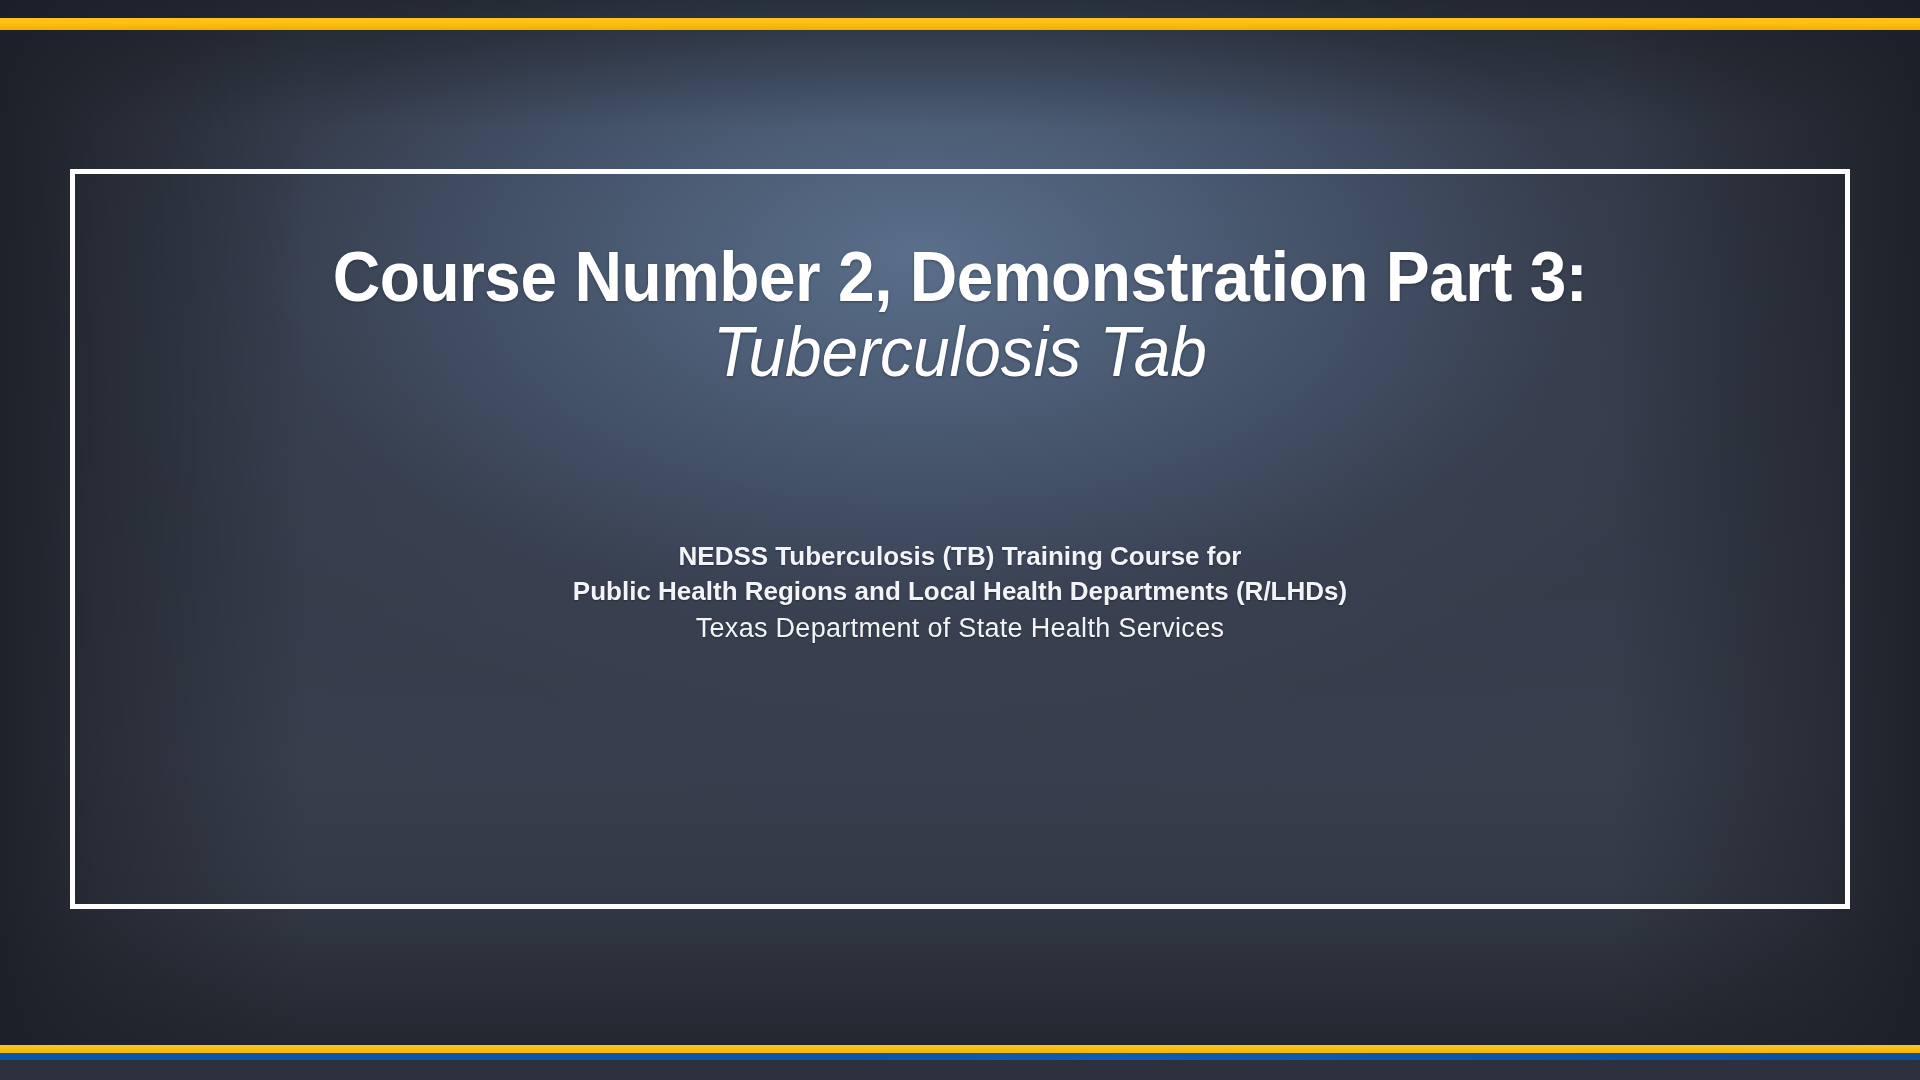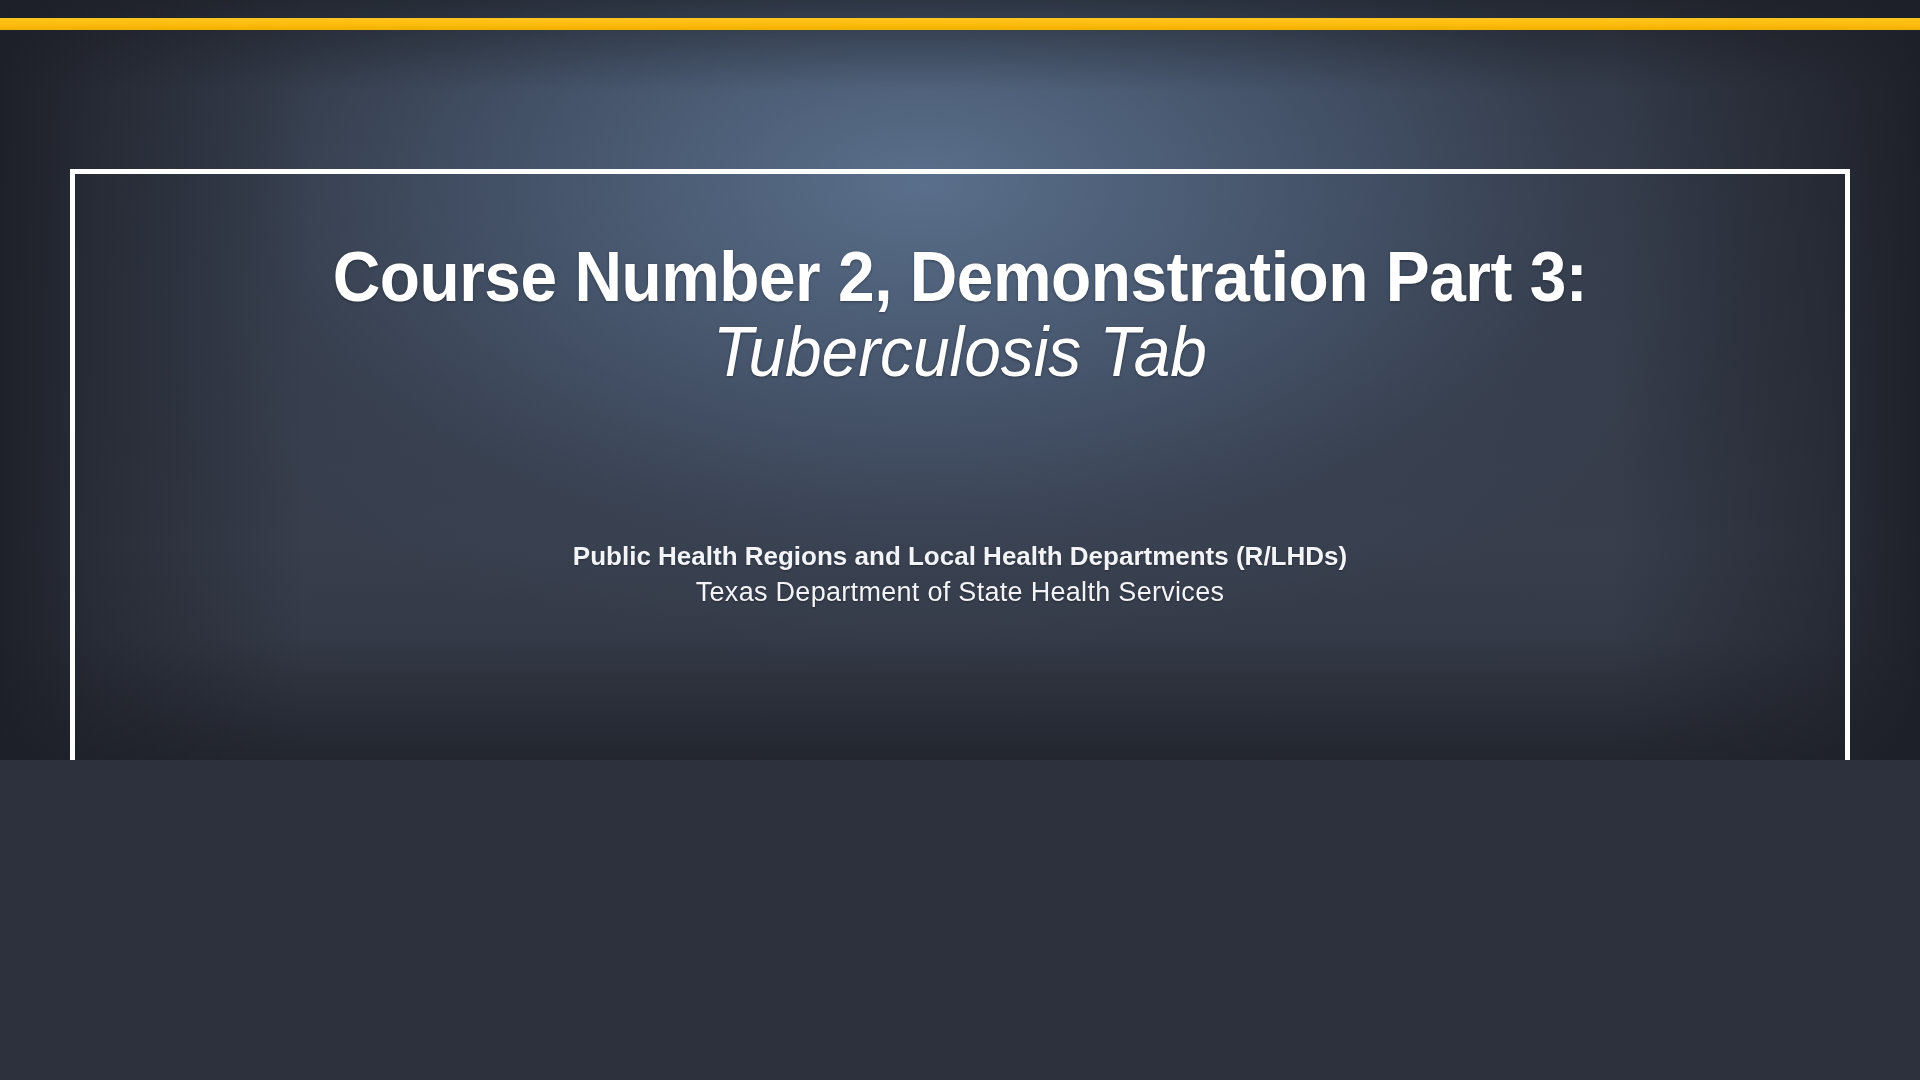--- a/index.html
+++ b/index.html
@@ -8,21 +8,21 @@
     padding: 0;
     width: 1920px;
     height: 1080px;
     overflow: hidden;
     background: #2c313d;
   }
 
   .slide {
     position: relative;
     width: 1920px;
-    height: 760px;
+    height: 1060px;
     overflow: hidden;
     font-family: "Liberation Sans", "DejaVu Sans", sans-serif;
     background: #343a47;
   }
 
   
   .bg-base {
     position: absolute;
     inset: 0;
     background: linear-gradient(180deg, #2a2e38 0%, #303541 10%, #343a47 38%, #383e4c 72%, #2f343f 100%);
@@ -159,20 +159,21 @@
   <div class="frame"></div>
 
   <div class="content">
 
     <div class="title-block">
       <div class="title-line-1">Course Number 2, Demonstration Part 3:</div>
       <div class="title-line-2">Tuberculosis Tab</div>
     </div>
 
     <div class="subtitle-block">
+      <div class="subtitle-line bold">NEDSS Tuberculosis (TB) Training Course for</div>
       <div class="subtitle-line bold">Public Health Regions and Local Health Departments (R/LHDs)</div>
       <div class="subtitle-line regular">Texas Department of State Health Services</div>
     </div>
 
   </div>
 
   <div class="band-bottom-gold"></div>
   <div class="band-bottom-blue"></div>
 
 </div>

